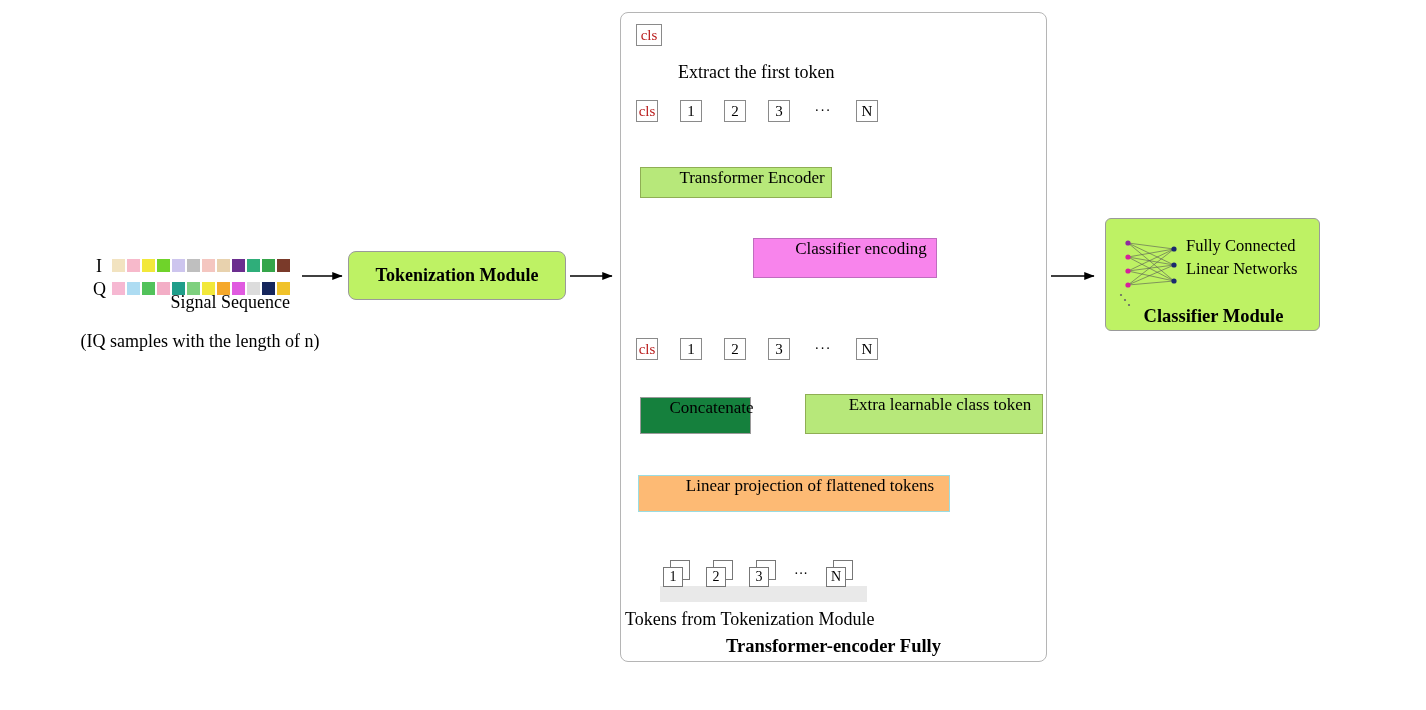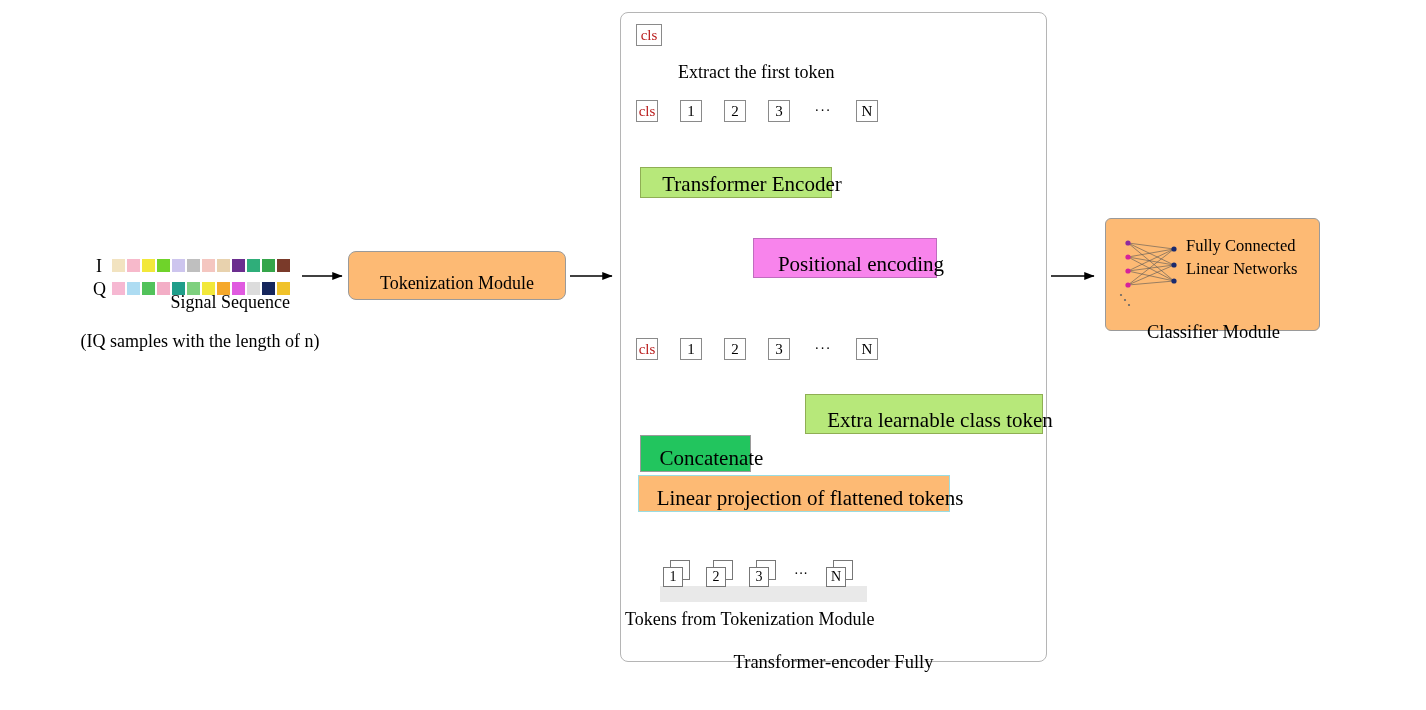--- a/index.html
+++ b/index.html
@@ -2,35 +2,35 @@
 <html><head>
 <meta charset="utf-8">
 <style>
   html,body { margin:0; padding:0; background:#fff; }
   .canvas {
     position:relative; width:1426px; height:710px; background:#ffffff;
     font-family:"Liberation Serif", serif; color:#000; overflow:hidden;
   }
   .abs { position:absolute; }
   .txt { font-size:18px; white-space:nowrap; }
-  .bold { font-weight:normal;margin-top:16px; }
+  .bold { font-weight:bold; }
 
   
   .modbox {
-    border:1px solid #9a9a9a; border-radius:8px; background:#fdba74;
+    border:1px solid #9a9a9a; border-radius:8px; background:#bef264;
     display:flex; align-items:center; justify-content:center; box-sizing:border-box;
   }
   .fillbox {
-    display:flex; align-items:flex-end; justify-content:center; box-sizing:border-box;
-    font-size:21px; white-space:nowrap;padding-left:32px;
+    display:flex; align-items:flex-start; justify-content:center; box-sizing:border-box;
+    font-size:17px; white-space:nowrap;padding-left:32px;
   }
   .green  { background:#b7e87a; border:1px solid #8fae54; }
   .cyan   { background:#fdba74; border:1px solid #9adde2; }
   .magenta{ background:#f884ec; border:1px solid #c06cbf; }
-  .plain  { background:#22c55e; border:1px solid #9a9a9a;margin-top:38px; }
+  .plain  { background:#15803d; border:1px solid #9a9a9a; }
 
   
   .tokrow { display:flex; gap:22px; }
   .token {
     width:22px; height:22px; border:1px solid #8a8a8a; background:#fff;
     display:flex; align-items:center; justify-content:center;
     font-size:15px; box-sizing:border-box;
   }
   .clsred { color:#b91c1c; }
   .dots { border:none; background:transparent; font-size:14px; letter-spacing:1px; }
@@ -155,21 +155,21 @@
     <div class="token">3</div>
     <div class="token dots">···</div>
     <div class="token">N</div>
   </div>
 
   <div class="abs fillbox green" style="left:640px;top:167px;width:192px;height:31px">
     <span>Transformer Encoder</span>
   </div>
 
   <div class="abs fillbox magenta" style="left:753px;top:238px;width:184px;height:40px">
-    <span>Positional encoding</span>
+    <span>Classifier encoding</span>
   </div>
 
   <div class="abs tokrow" style="left:636px;top:338px">
     <div class="token clsred">cls</div>
     <div class="token">1</div>
     <div class="token">2</div>
     <div class="token">3</div>
     <div class="token dots">···</div>
     <div class="token">N</div>
   </div>

